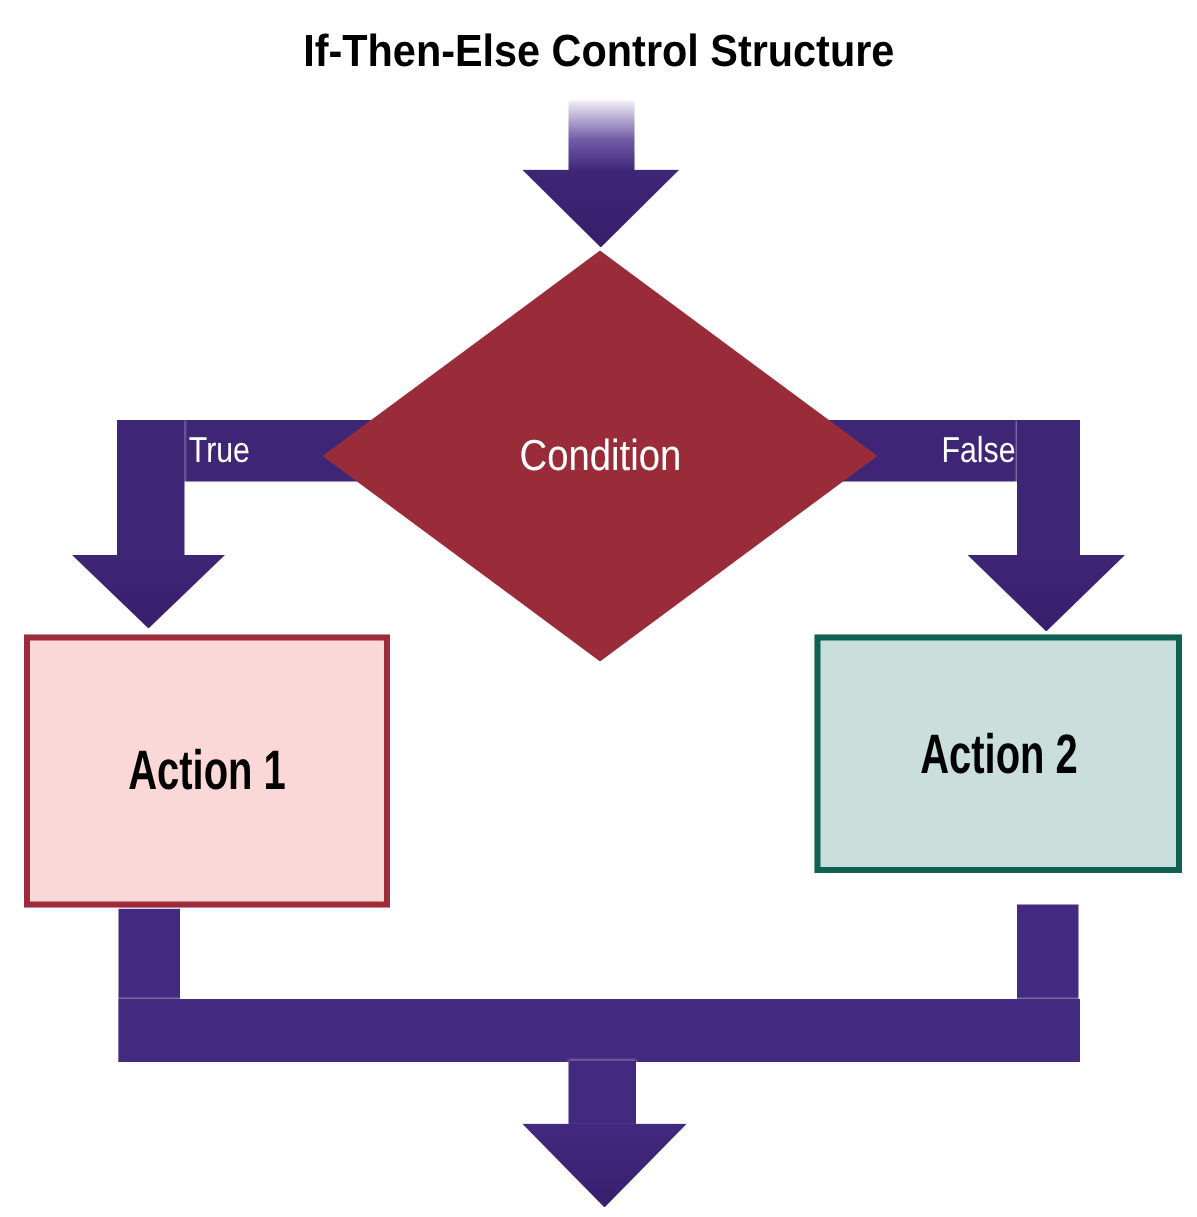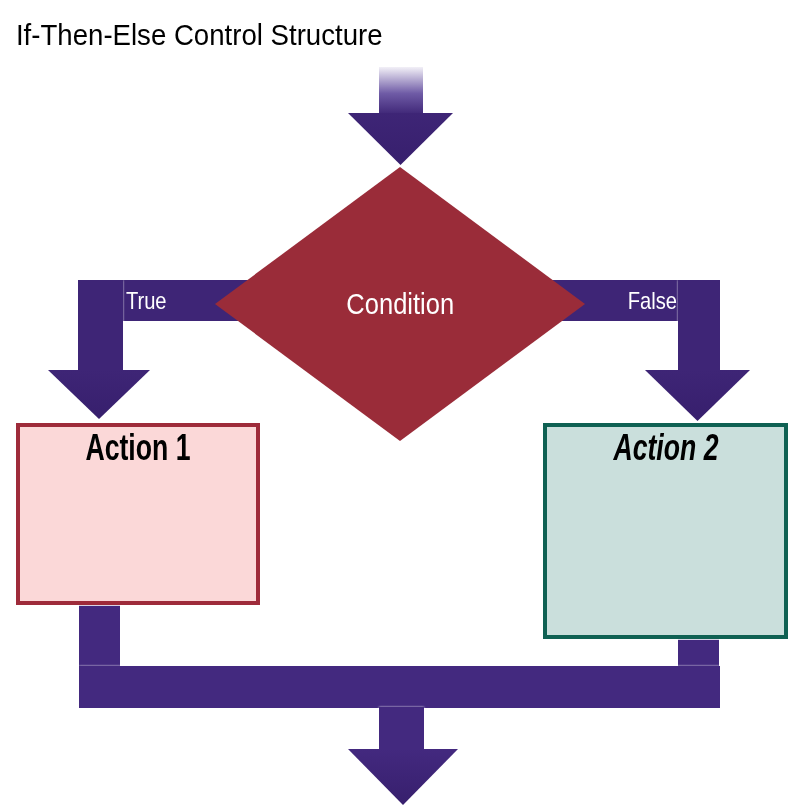--- a/index.html
+++ b/index.html
@@ -26,23 +26,23 @@
     width:798px;
     height:811px;
     background:var(--background);
     overflow:hidden;
   }
   .abs{position:absolute;}
 
   
   .title{
     left:0; right:0; top:18px;
-    text-align:left;
+    text-align:center;
     color:var(--title-color);
-    font-weight:normal;
+    font-weight:bold;
     font-size:30px;
     letter-spacing:0px;
     white-space:nowrap;
   }
   .title .squeeze{
     display:inline-block;
     transform:scaleX(0.92);
     transform-origin:center;
     text-shadow:0 0 1px rgba(255,255,255,.6);
   }
@@ -92,25 +92,25 @@
   .diamond-label{
     color:var(--label-text);
     font-size:29px;
     white-space:nowrap;
     transform:scaleX(0.88);
   }
 
   
   .action-box{
     top:423px; height:182px; width:244px; z-index:2;
-    display:flex; justify-content:center;
+    display:flex; align-items:center; justify-content:center;
     box-shadow:0 0 0 1px rgba(255,255,255,.8);
   }
   .action1{ left:16px; background:var(--action1-fill); border:4px solid var(--action1-border); }
-  .action2{ left:543px; width:245px; height:216px; background:var(--action2-fill); border:4px solid var(--action2-border);font-style:italic; }
+  .action2{ left:543px; width:245px; height:159px; background:var(--action2-fill); border:4px solid var(--action2-border); }
   .action-label{
     color:#000;
     font-weight:bold;
     font-size:37px;
     white-space:nowrap;
     transform:scaleX(0.72);
   }
 
   
   .drop-left{ left:79px; top:604px; width:41px; height:104px; background:var(--purple-bottom); }

